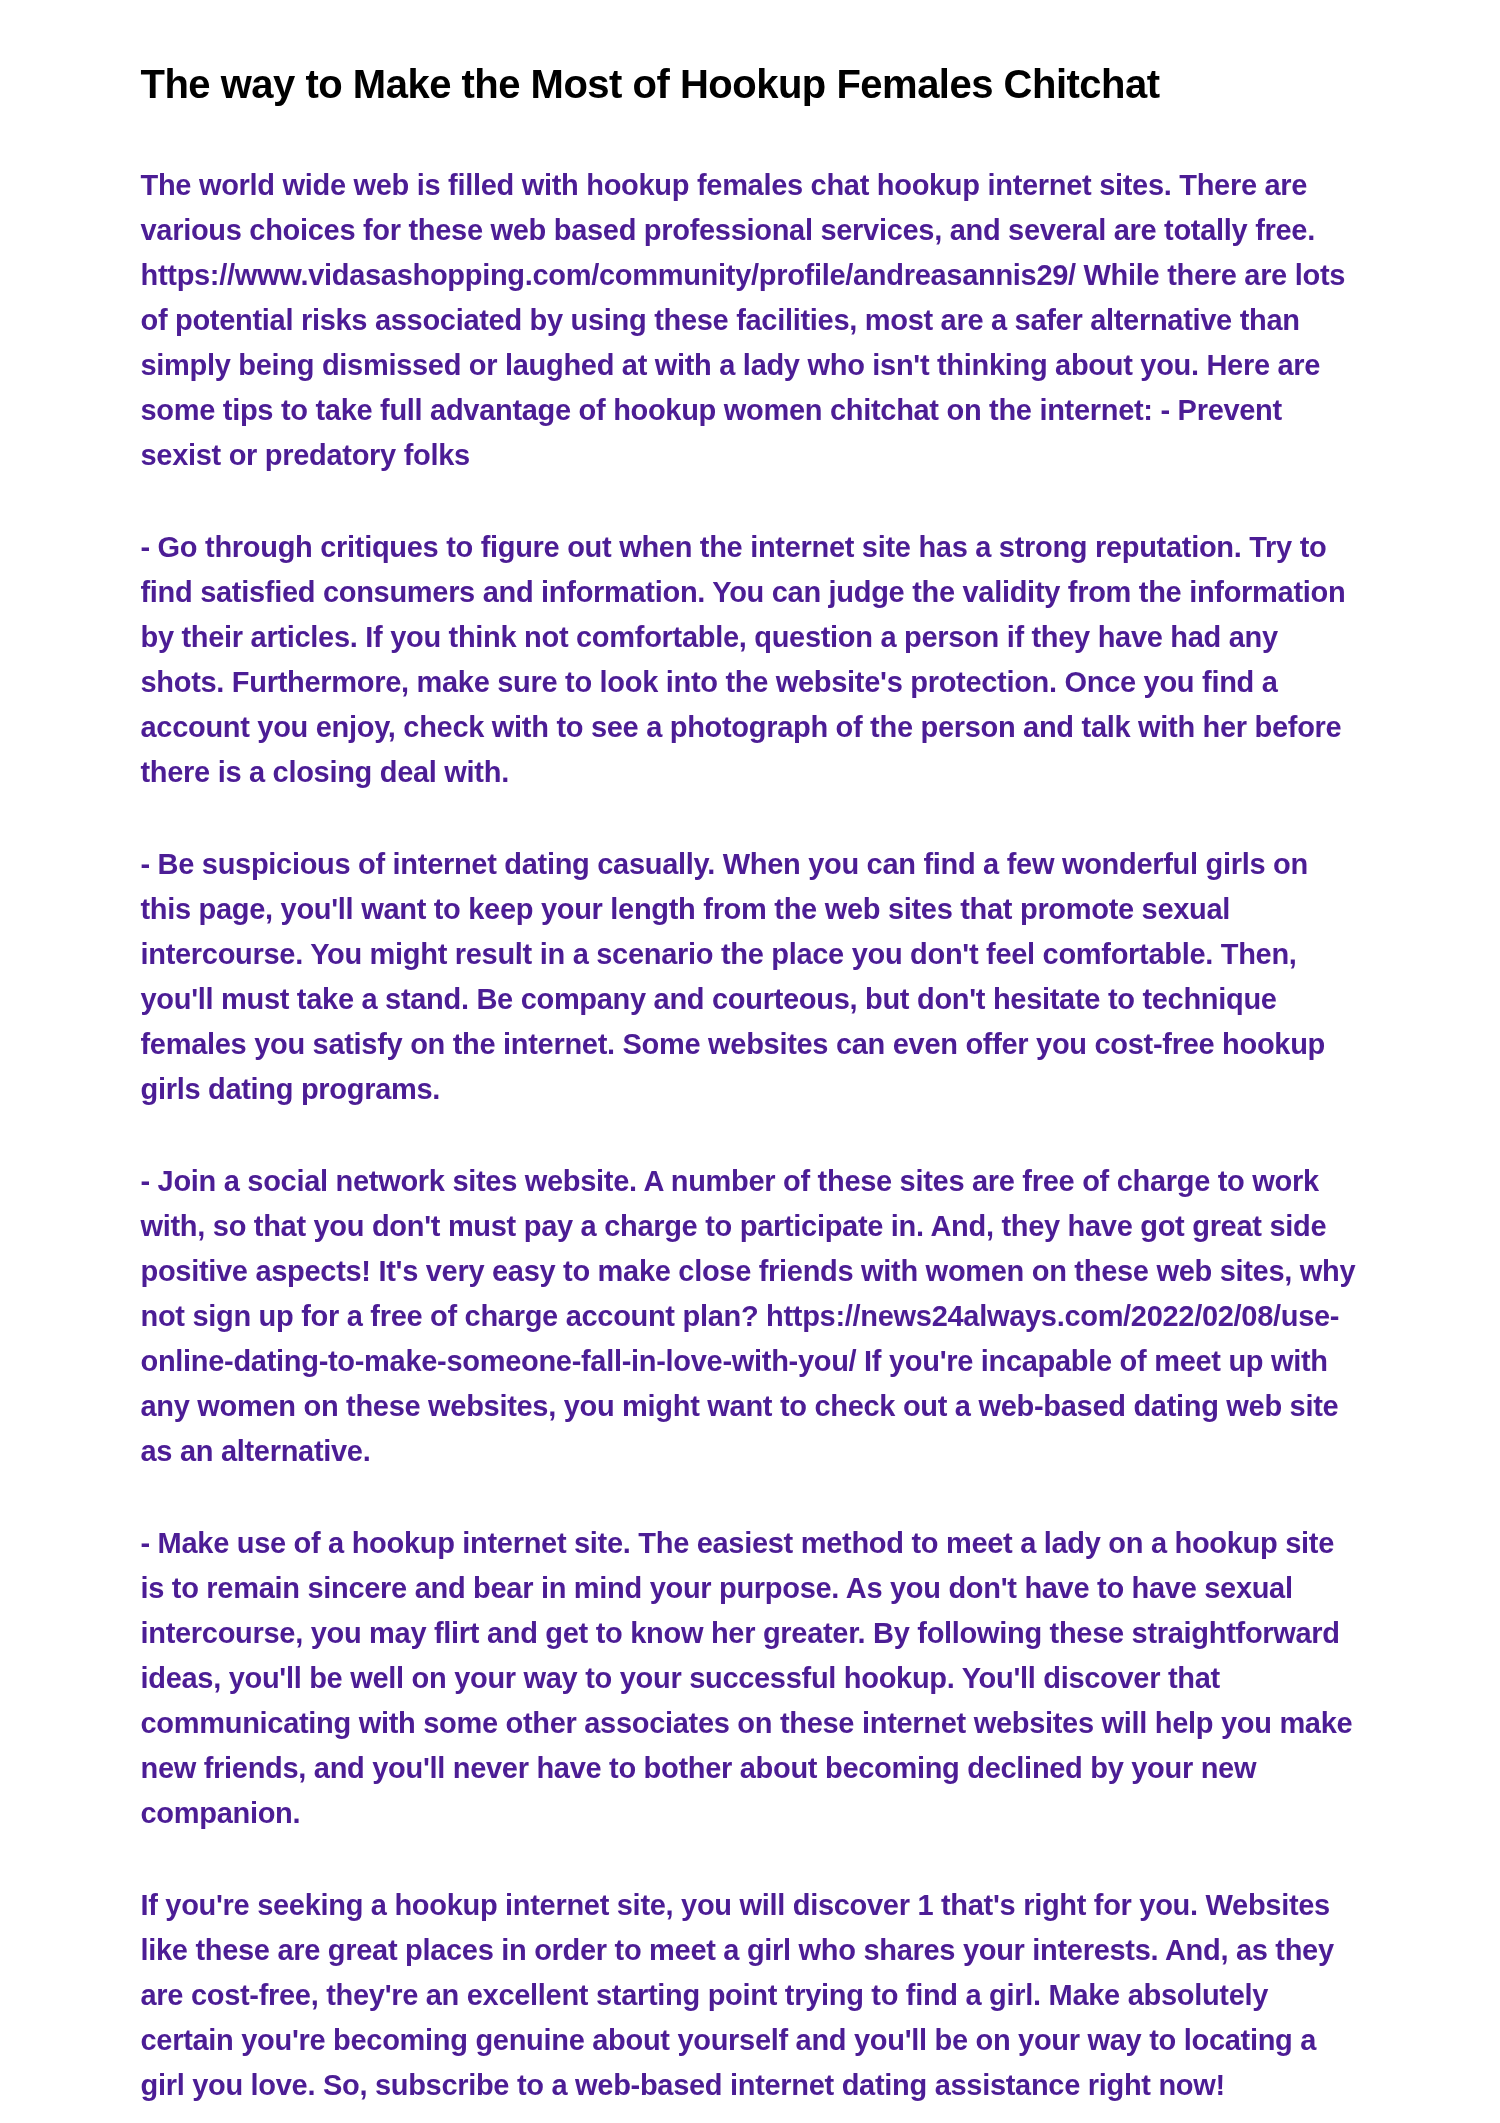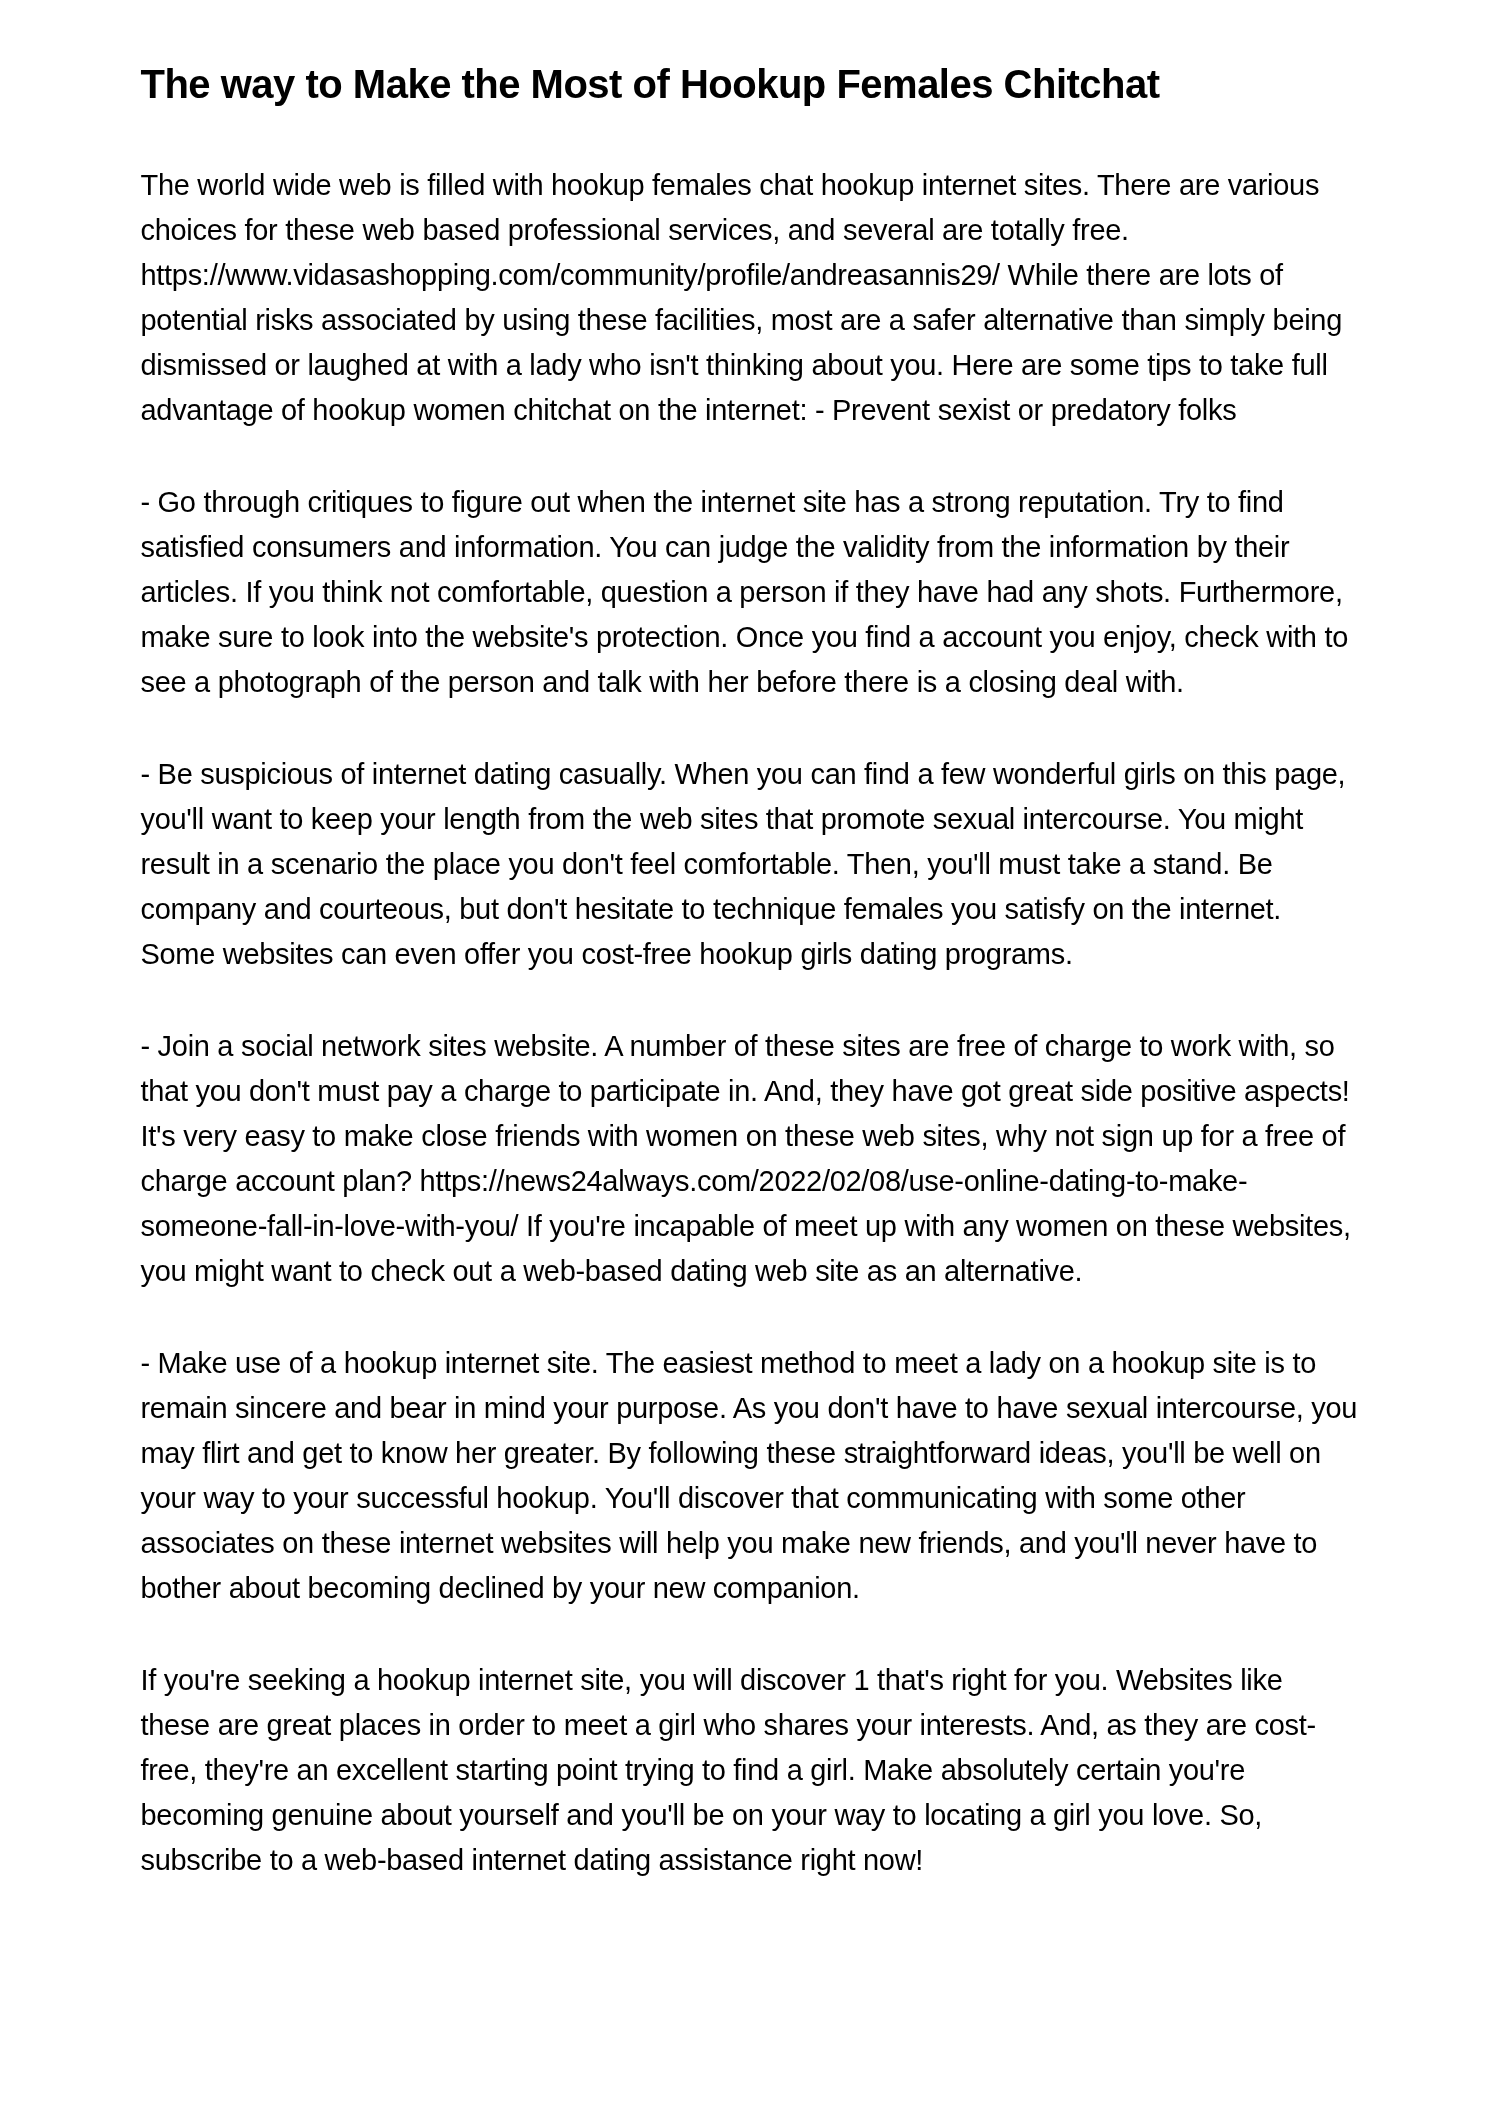--- a/index.html
+++ b/index.html
@@ -21,24 +21,24 @@
     font-size: 40px;
     line-height: 1.15;
     font-weight: 700;
     letter-spacing: -0.5px;
     margin: 0 0 56px 0;
     color: #000000;
   }
   .article-paragraph {
     font-size: 29px;
     line-height: 45px;
-    font-weight: 400;
+    font-weight: 700;
     letter-spacing: -0.3px;
     margin: 0 0 47px 0;
-    color: #000000;
+    color: #4c1d95;
     max-width: 1314px;
     overflow-wrap: break-word;
   }
   .article-paragraph:last-child {
     margin-bottom: 0;
   }
 </style>
 </head>
 <body>
 

